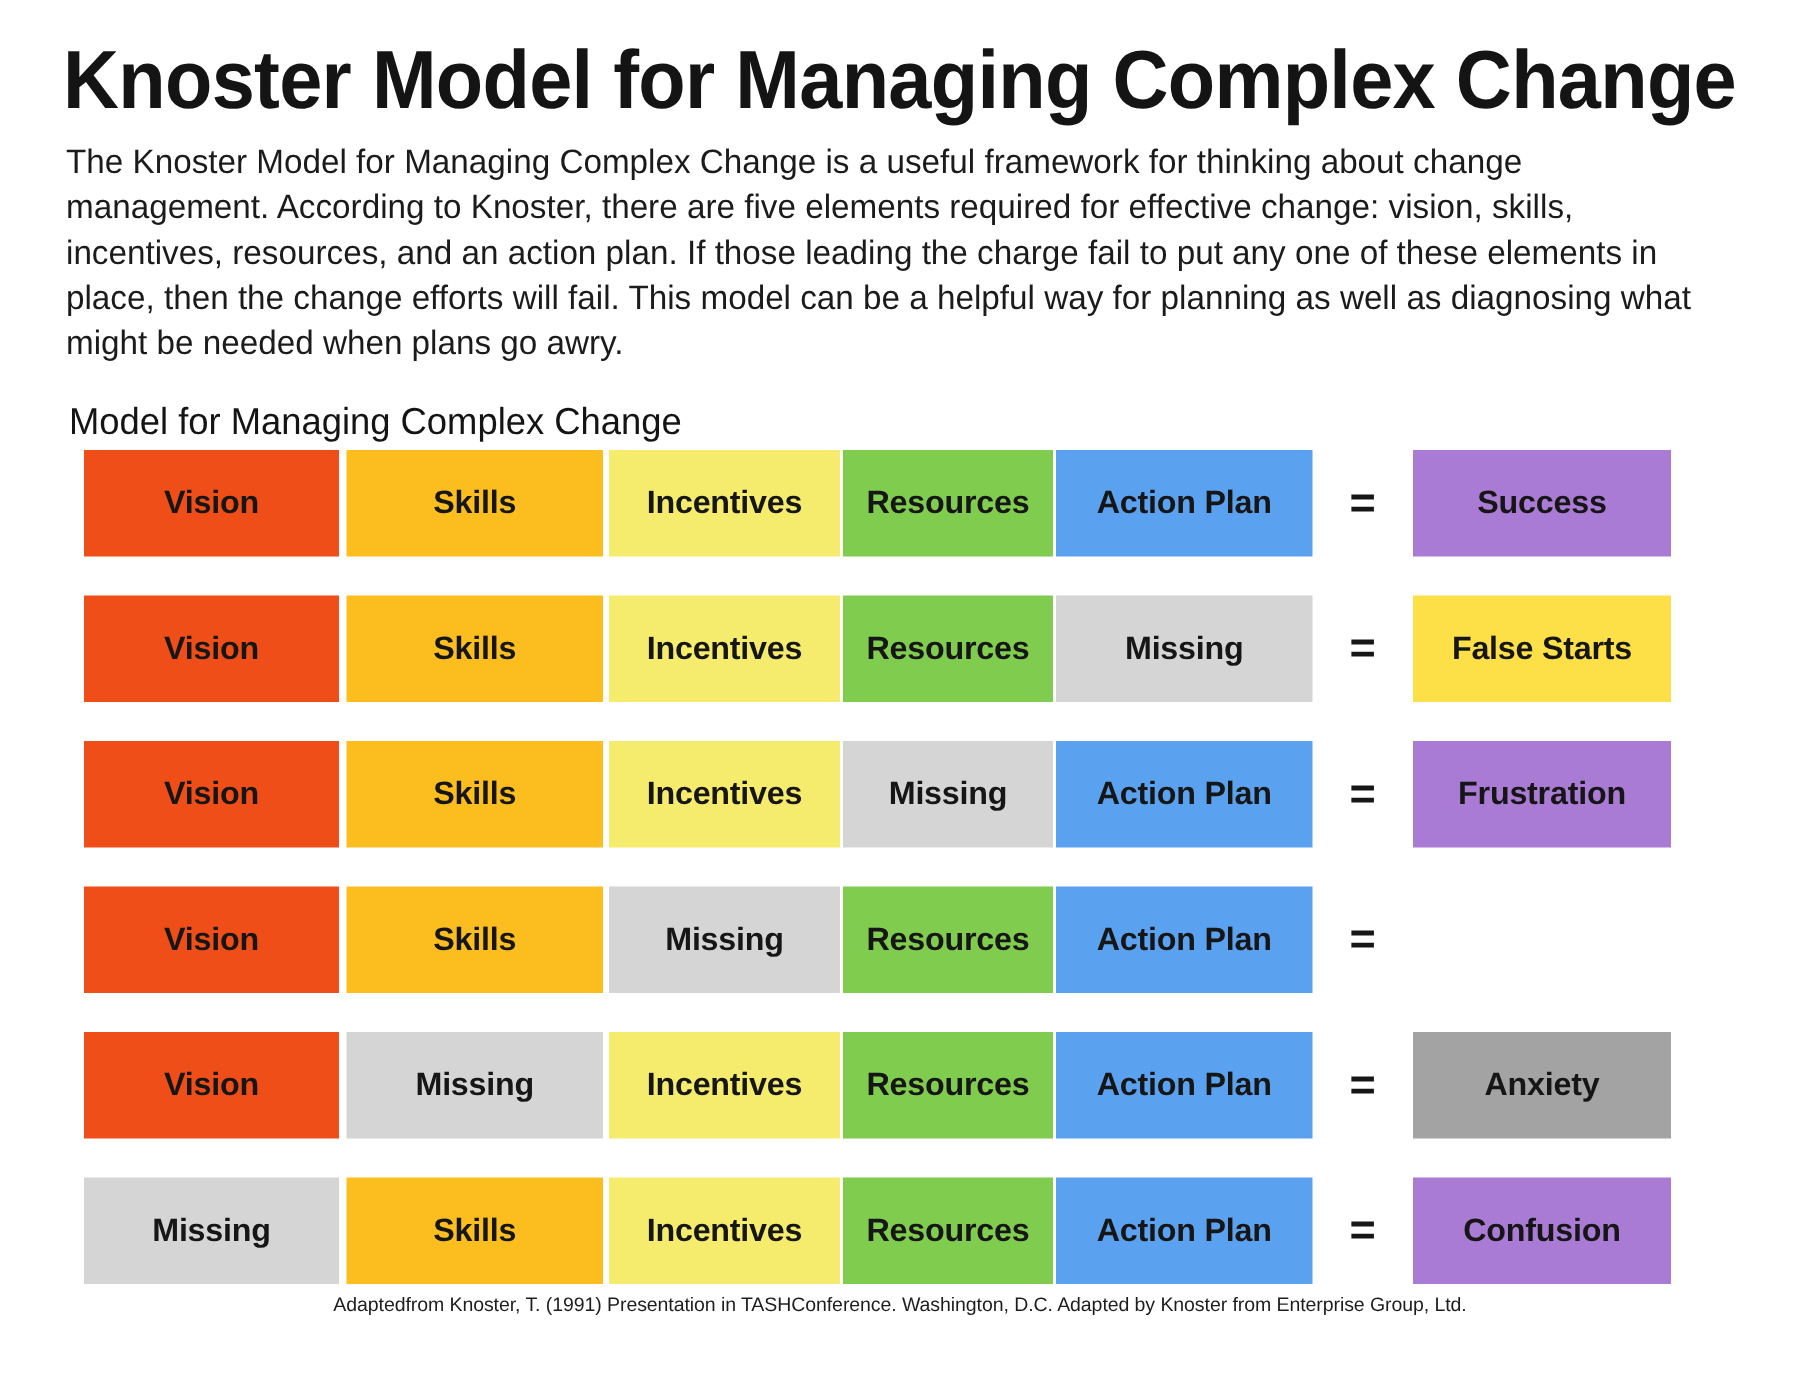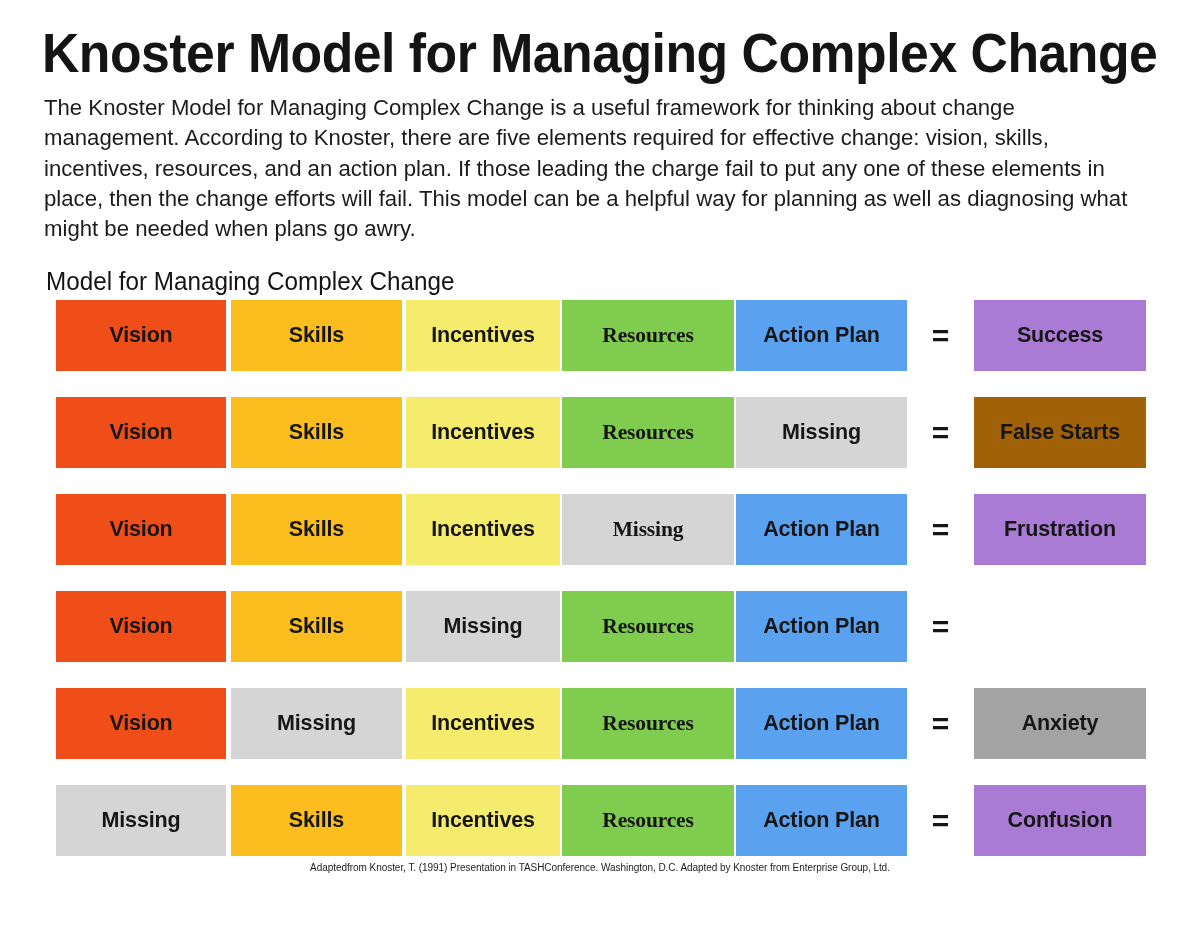--- a/index.html
+++ b/index.html
@@ -91,21 +91,21 @@
     color: #161616;
     box-sizing: border-box;
     text-align: center;
     white-space: nowrap;
   }
 
   
   .col-0 { width: 170px; margin-right: 5px; }
   .col-1 { width: 171px; margin-right: 4px; }
   .col-2 { width: 154px; margin-right: 2px; }
-  .col-3 { width: 172px; margin-right: 2px; font-family: Liberation Serif, serif; }
+  .col-3 { width: 140px; margin-right: 2px; }
   .col-4 { width: 171px; }
 
   .equals {
     width: 67px;
     height: 71px;
     display: flex;
     align-items: center;
     justify-content: center;
     font-family: "Liberation Sans Narrow", "Liberation Sans", sans-serif;
     font-weight: 700;
@@ -119,21 +119,21 @@
   }
 
   
   .footer-note {
     position: absolute;
     left: 0;
     right: 0;
     top: 862px;
     text-align: center;
     font-family: "Liberation Sans", sans-serif;
-    font-size: 10px;
+    font-size: 13px;
     color: #1d1d1d;
     letter-spacing: -0.05px;
   }
 </style>
 </head>
 <body>
 
 <div class="page">
 
   <div class="header">
@@ -153,21 +153,21 @@
         <div class="equals">=</div>
         <div class="cell col-result" style="background: rgb(169, 123, 212);">Success</div>
       </div>
       <div class="matrix-row">
         <div class="cell col-0" style="background: rgb(240, 78, 24);">Vision</div>
         <div class="cell col-1" style="background: rgb(251, 190, 30);">Skills</div>
         <div class="cell col-2" style="background: rgb(245, 236, 110);">Incentives</div>
         <div class="cell col-3" style="background: rgb(128, 204, 79);">Resources</div>
         <div class="cell col-4" style="background: rgb(213, 213, 213);">Missing</div>
         <div class="equals">=</div>
-        <div class="cell col-result" style="background: #a16207;">False Starts</div>
+        <div class="cell col-result" style="background: #fde047;">False Starts</div>
       </div>
       <div class="matrix-row">
         <div class="cell col-0" style="background: rgb(240, 78, 24);">Vision</div>
         <div class="cell col-1" style="background: rgb(251, 190, 30);">Skills</div>
         <div class="cell col-2" style="background: rgb(245, 236, 110);">Incentives</div>
         <div class="cell col-3" style="background: rgb(213, 213, 213);">Missing</div>
         <div class="cell col-4" style="background: rgb(90, 162, 240);">Action Plan</div>
         <div class="equals">=</div>
         <div class="cell col-result" style="background: rgb(169, 123, 212);">Frustration</div>
       </div>

